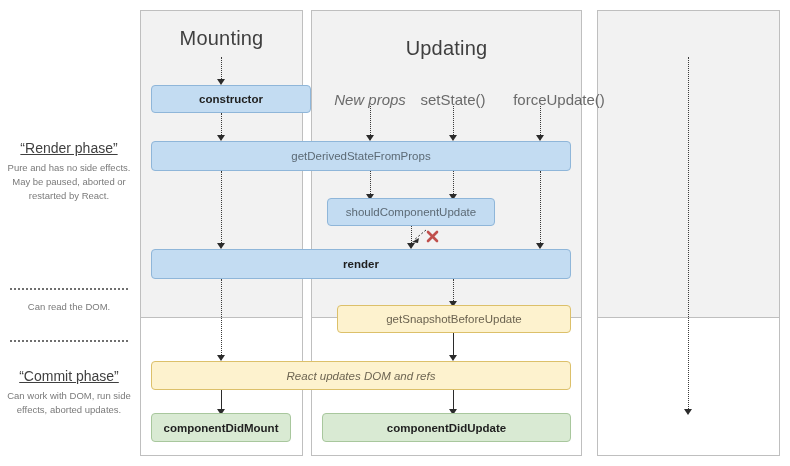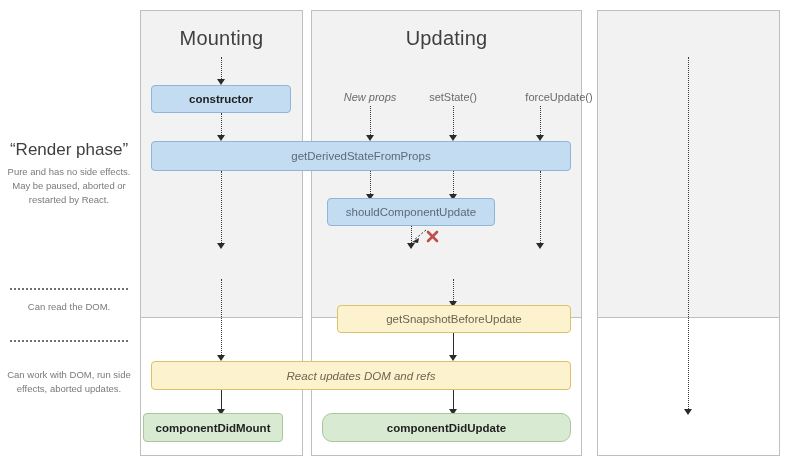--- a/index.html
+++ b/index.html
@@ -38,24 +38,25 @@
     white-space:nowrap;
   }
 
   
   .phase{
     position:absolute;
     text-align:center;
     color:#5a5a5a;
   }
   .phase-title{
-    font-size:17px;
+    font-size:14px;
     color:#3f3f3f;
     margin-bottom:5px;
     white-space:nowrap;
+    text-decoration:underline;
   }
   .phase-desc{
     font-size:9.5px;
     line-height:1.45;
     color:#7a7a7a;
   }
   .dotted-sep{
     position:absolute;
     border-top:2px dotted #6f6f6f;
     height:0;
@@ -90,21 +91,21 @@
   .box.green{
     background:#d9ead3;
     border:1px solid #a8c79d;
     color:#1f1f1f;
     font-weight:bold;
   }
 
   
   .trigger{
     position:absolute;
-    font-size:11px;
+    font-size:15px;
     color:#6a6a6a;
     text-align:center;
     white-space:nowrap;
     transform:translateX(-50%);
   }
   .trigger.ital{font-style:italic;}
   .dotline{
     position:absolute;
     width:0;
     border-left:1.5px dotted #3a3a3a;
@@ -143,30 +144,31 @@
 
   <div class="dotted-sep" style="left:10px;top:288px;width:118px;"></div>
 
   <div class="phase" style="left:6px;top:300px;width:126px;">
     <div class="phase-desc">Can read the DOM.</div>
   </div>
 
   <div class="dotted-sep" style="left:10px;top:340px;width:118px;"></div>
 
   <div class="phase" style="left:6px;top:368px;width:126px;">
+    <div class="phase-title">“Commit phase”</div>
     <div class="phase-desc">Can work with DOM, run side effects, aborted updates.</div>
   </div>
 
   <div class="panel" style="left:140px;top:10px;width:163px;height:446px;"></div>
   <div class="panel-shade" style="left:141px;top:11px;width:161px;height:307px;"></div>
   <div class="panel-title" style="left:140px;top:27px;width:163px;">Mounting</div>
 
   <div class="panel" style="left:311px;top:10px;width:271px;height:446px;"></div>
   <div class="panel-shade" style="left:312px;top:11px;width:269px;height:307px;"></div>
-  <div class="panel-title" style="left:311px;top:27px;width:271px;">Updating</div>
+  <div class="panel-title" style="left:311px;top:37px;width:271px;">Updating</div>
 
   <div class="panel" style="left:597px;top:10px;width:183px;height:446px;"></div>
   <div class="panel-shade" style="left:598px;top:11px;width:181px;height:307px;"></div>
 
   <div class="trigger ital" style="left:370px;top:91px;">New props</div>
   <div class="trigger" style="left:453px;top:91px;">setState()</div>
   <div class="trigger" style="left:540px;top:91px;margin-left:19px;">forceUpdate()</div>
 
   <div class="dotline" style="left:221px;top:57px;height:22px;"></div>
   <div class="arrowhead" style="left:221px;top:79px;"></div>
@@ -220,29 +222,30 @@
 
   <div class="solidline" style="left:453px;top:333px;height:22px;"></div>
   <div class="arrowhead" style="left:453px;top:355px;"></div>
 
   <div class="solidline" style="left:453px;top:390px;height:19px;"></div>
   <div class="arrowhead" style="left:453px;top:409px;"></div>
 
   <div class="dotline" style="left:688px;top:57px;height:352px;"></div>
   <div class="arrowhead" style="left:688px;top:409px;"></div>
 
-  <div class="box blue" style="left:151px;top:85px;width:140px;height:28px;">constructor</div>
+  <div class="box blue" style="left:151px;top:85px;width:160px;height:28px;">constructor</div>
 
   <div class="box blue thin" style="left:327px;top:198px;width:168px;height:28px;">shouldComponentUpdate</div>
 
   <div class="box blue thin" style="left:151px;top:141px;width:420px;height:30px;">getDerivedStateFromProps</div>
 
+  <div class="box blue" style="left:151px;top:249px;width:420px;height:30px;">render</div>
 
   <div class="box yellow ital" style="left:151px;top:361px;width:420px;height:29px;">React updates DOM and refs</div>
 
   <div class="box yellow" style="left:337px;top:305px;width:234px;height:28px;">getSnapshotBeforeUpdate</div>
 
-  <div class="box green" style="left:143px;top:413px;width:140px;height:29px;">componentDidMount</div>
-
-  <div class="box green" style="left:322px;top:413px;width:249px;height:29px;border-radius:10px;">componentDidUpdate</div>
+  <div class="box green" style="left:151px;top:413px;width:140px;height:29px;">componentDidMount</div>
+
+  <div class="box green" style="left:322px;top:413px;width:249px;height:29px;">componentDidUpdate</div>
 
 
 </div>
 
 </body></html>

